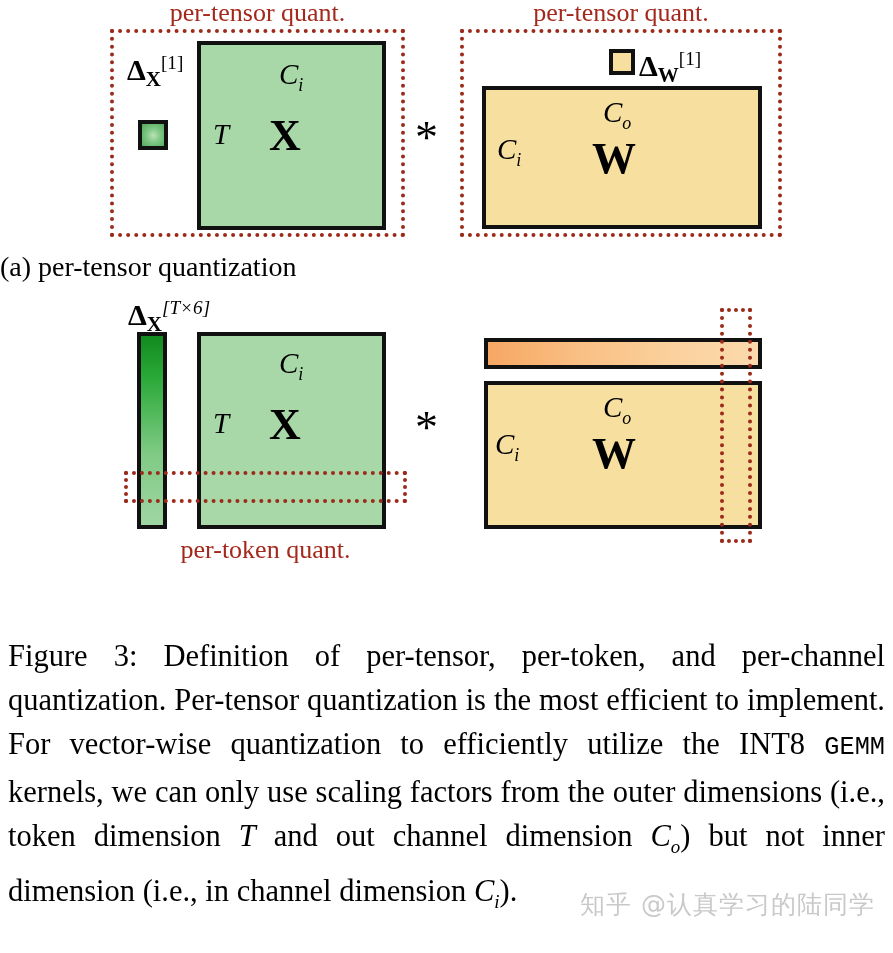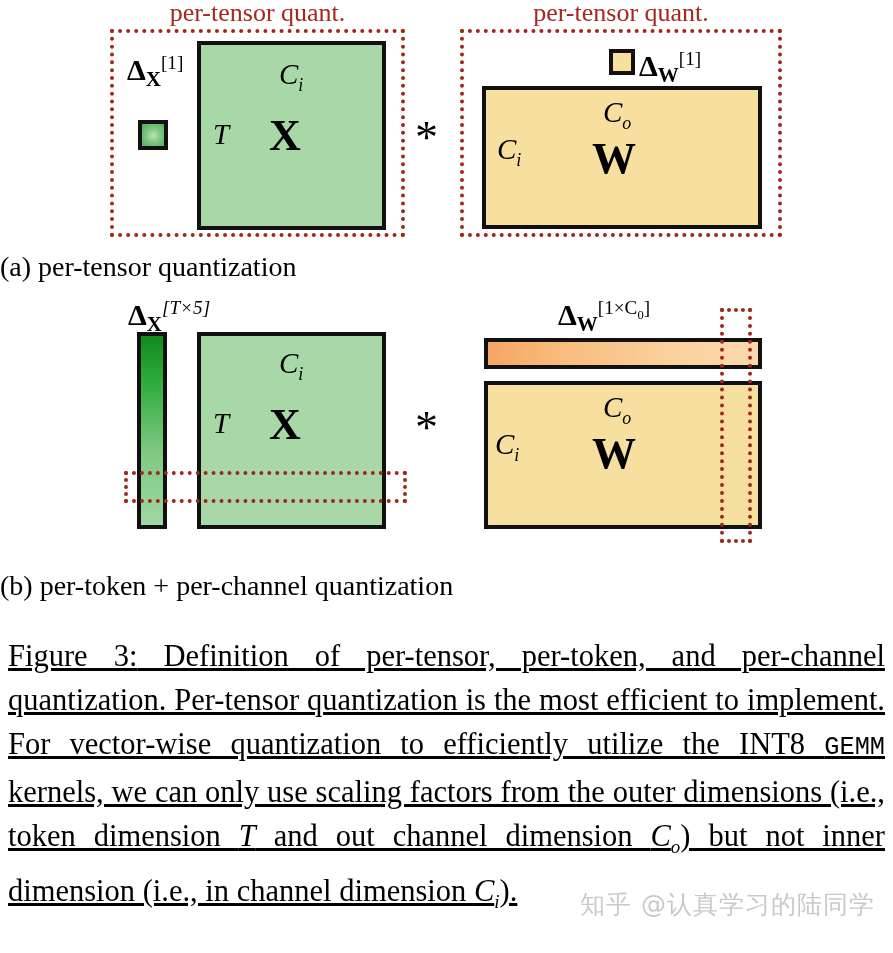--- a/index.html
+++ b/index.html
@@ -107,21 +107,20 @@
   
   #caption {
     position: absolute;
     left: 8px; top: 634px;
     width: 877px;
     font-family: "Liberation Serif", serif;
     font-size: 30.5px;
     line-height: 44px;
     text-align: justify;
     text-justify: inter-word;
-    text-decoration: underline;
   }
   #caption .mono {
     font-family: "Liberation Mono", monospace;
     font-size: 0.83em;
   }
   #caption i { font-style: italic; }
   #caption sub { font-size: 0.62em; font-style: italic; }
 
   
   #watermark {
@@ -171,48 +170,45 @@
     <div class="mlabel dimlab" style="left:603px; top:96px;"><span>C</span><sub>o</sub></div>
     <div class="mlabel dimlab" style="left:497px; top:133px;"><span>C</span><sub>i</sub></div>
     <div class="mlabel bigbold" style="left:592px; top:133px;"><span>W</span></div>
 
     <div class="subcap" style="top:251px;">(a) per-tensor quantization</div>
   </div>
 
   <div class="abs" style="left:0;top:285px;width:893px;height:340px;">
 
     <div class="mlabel deltalab" style="left:128px; top:12px;">
-      <span>Δ</span><span class="sub">X</span><span class="sup"><i>[T×5]</i></span>
+      <span>Δ</span><span class="sub">X</span><span class="sup"><i>[T×6]</i></span>
     </div>
 
     <div class="box gradgreen" style="left:137px; top:47px; width:30px; height:197px;"></div>
 
     <div class="box green" style="left:197px; top:47px; width:189px; height:197px;"></div>
     <div class="mlabel dimlab" style="left:279px; top:62px;"><span>C</span><sub>i</sub></div>
     <div class="mlabel dimlab" style="left:213px; top:122px;"><span>T</span></div>
     <div class="mlabel bigbold" style="left:269px; top:114px;"><span>X</span></div>
 
     <div class="dotted" style="left:124px; top:186px; width:283px; height:32px;"></div>
 
+    <div class="redlabel" style="left:124px; top:250px; width:283px;">per-token quant.</div>
 
     <div class="star" style="left:415px; top:120px;">*</div>
 
-    <div class="mlabel deltalab" style="left:558px; top:12px;">
-      <span>Δ</span><span class="sub">W</span><span class="sup"><span>[1×C</span><sub style="font-size:0.65em;font-style:normal;">0</sub><span>]</span></span>
-    </div>
 
     <div class="box gradorange" style="left:484px; top:53px; width:278px; height:31px;"></div>
 
     <div class="box yellow" style="left:484px; top:96px; width:278px; height:148px;"></div>
     <div class="mlabel dimlab" style="left:603px; top:106px;"><span>C</span><sub>o</sub></div>
     <div class="mlabel dimlab" style="left:495px; top:143px;"><span>C</span><sub>i</sub></div>
     <div class="mlabel bigbold" style="left:592px; top:143px;"><span>W</span></div>
 
     <div class="dotted" style="left:720px; top:23px; width:32px; height:235px;"></div>
 
 
-    <div class="subcap" style="top:285px;">(b) per-token + per-channel quantization</div>
   </div>
 </div>
 
 <div id="caption"><span>Figure 3:</span><span> Definition of per-tensor, per-token, and per-channel quantization. Per-tensor quantization is the most efficient to implement. For vector-wise quantization to efficiently utilize the INT8 </span><span class="mono">GEMM</span><span> kernels, we can only use scaling factors from the outer dimensions (i.e., token dimension </span><i>T</i><span> and out channel dimension </span><i>C</i><sub>o</sub><span>) but not inner dimension (i.e., in channel dimension </span><i>C</i><sub>i</sub><span>).</span></div>
 
 <div id="watermark">知乎 @认真学习的陆同学</div>
 
 </body></html>

